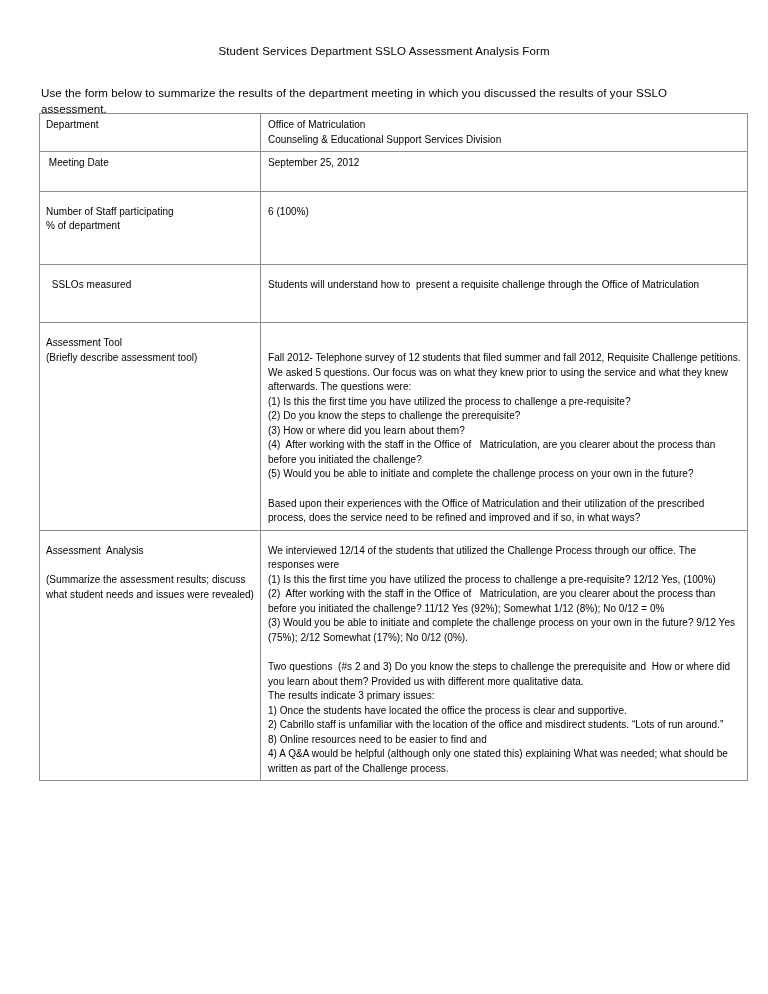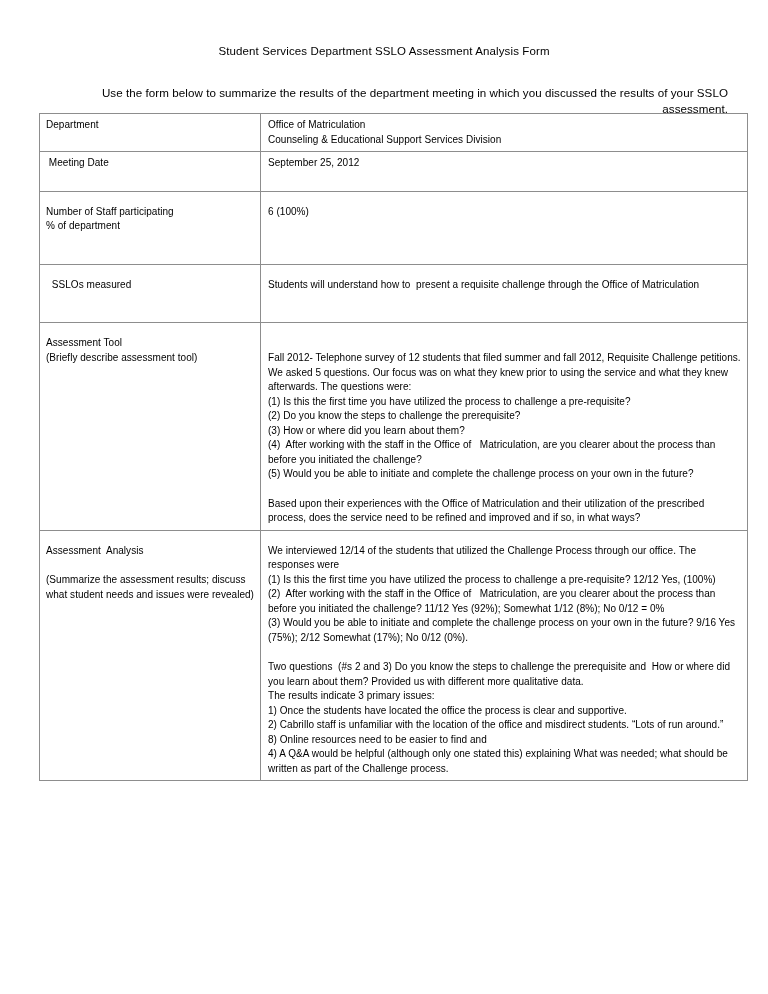--- a/index.html
+++ b/index.html
@@ -36,21 +36,20 @@
     letter-spacing: 0.01em;
   }
   .intro {
     margin: 0;
     padding-top: 26px;
     padding-left: 41px;
     padding-right: 40px;
     font-size: 11.6px;
     line-height: 1.42;
     letter-spacing: 0.005em;
-    text-align: right;
   }
   .form-table {
     position: absolute;
     left: 39px;
     top: 113px;
     width: 685px;
     border-collapse: collapse;
     table-layout: fixed;
     font-size: 10px;
     line-height: 1.45;
@@ -169,21 +168,21 @@
       <tr>
         <td class="col-label pad-top-md">
           <span class="line">Assessment  Analysis</span>
           <span class="spacer-line"></span>
           <span class="line">(Summarize the assessment results; discuss what student needs and issues were revealed)</span>
         </td>
         <td class="col-value pad-top-md block-text">
           <span class="line">We interviewed 12/14 of the students that utilized the Challenge Process through our office. The responses were</span>
           <span class="line">(1) Is this the first time you have utilized the process to challenge a pre-requisite? 12/12 Yes, (100%)</span>
           <span class="line">(2)  After working with the staff in the Office of   Matriculation, are you clearer about the process than before you initiated the challenge? 11/12 Yes (92%); Somewhat 1/12 (8%); No 0/12 = 0%</span>
-          <span class="line">(3) Would you be able to initiate and complete the challenge process on your own in the future? 9/16 Yes (75%); 2/12 Somewhat (17%); No 0/12 (0%).</span>
+          <span class="line">(3) Would you be able to initiate and complete the challenge process on your own in the future? 9/12 Yes (75%); 2/12 Somewhat (17%); No 0/12 (0%).</span>
           <span class="spacer-line"></span>
           <span class="line">Two questions  (#s 2 and 3) Do you know the steps to challenge the prerequisite and  How or where did you learn about them? Provided us with different more qualitative data.</span>
           <span class="line">The results indicate 3 primary issues:</span>
           <span class="line">1) Once the students have located the office the process is clear and supportive.</span>
           <span class="line">2) Cabrillo staff is unfamiliar with the location of the office and misdirect students. “Lots of run around.”</span>
           <span class="line">8) Online resources need to be easier to find and</span>
           <span class="line">4) A Q&amp;A would be helpful (although only one stated this) explaining What was needed; what should be written as part of the Challenge process.</span>
         </td>
       </tr>
 

